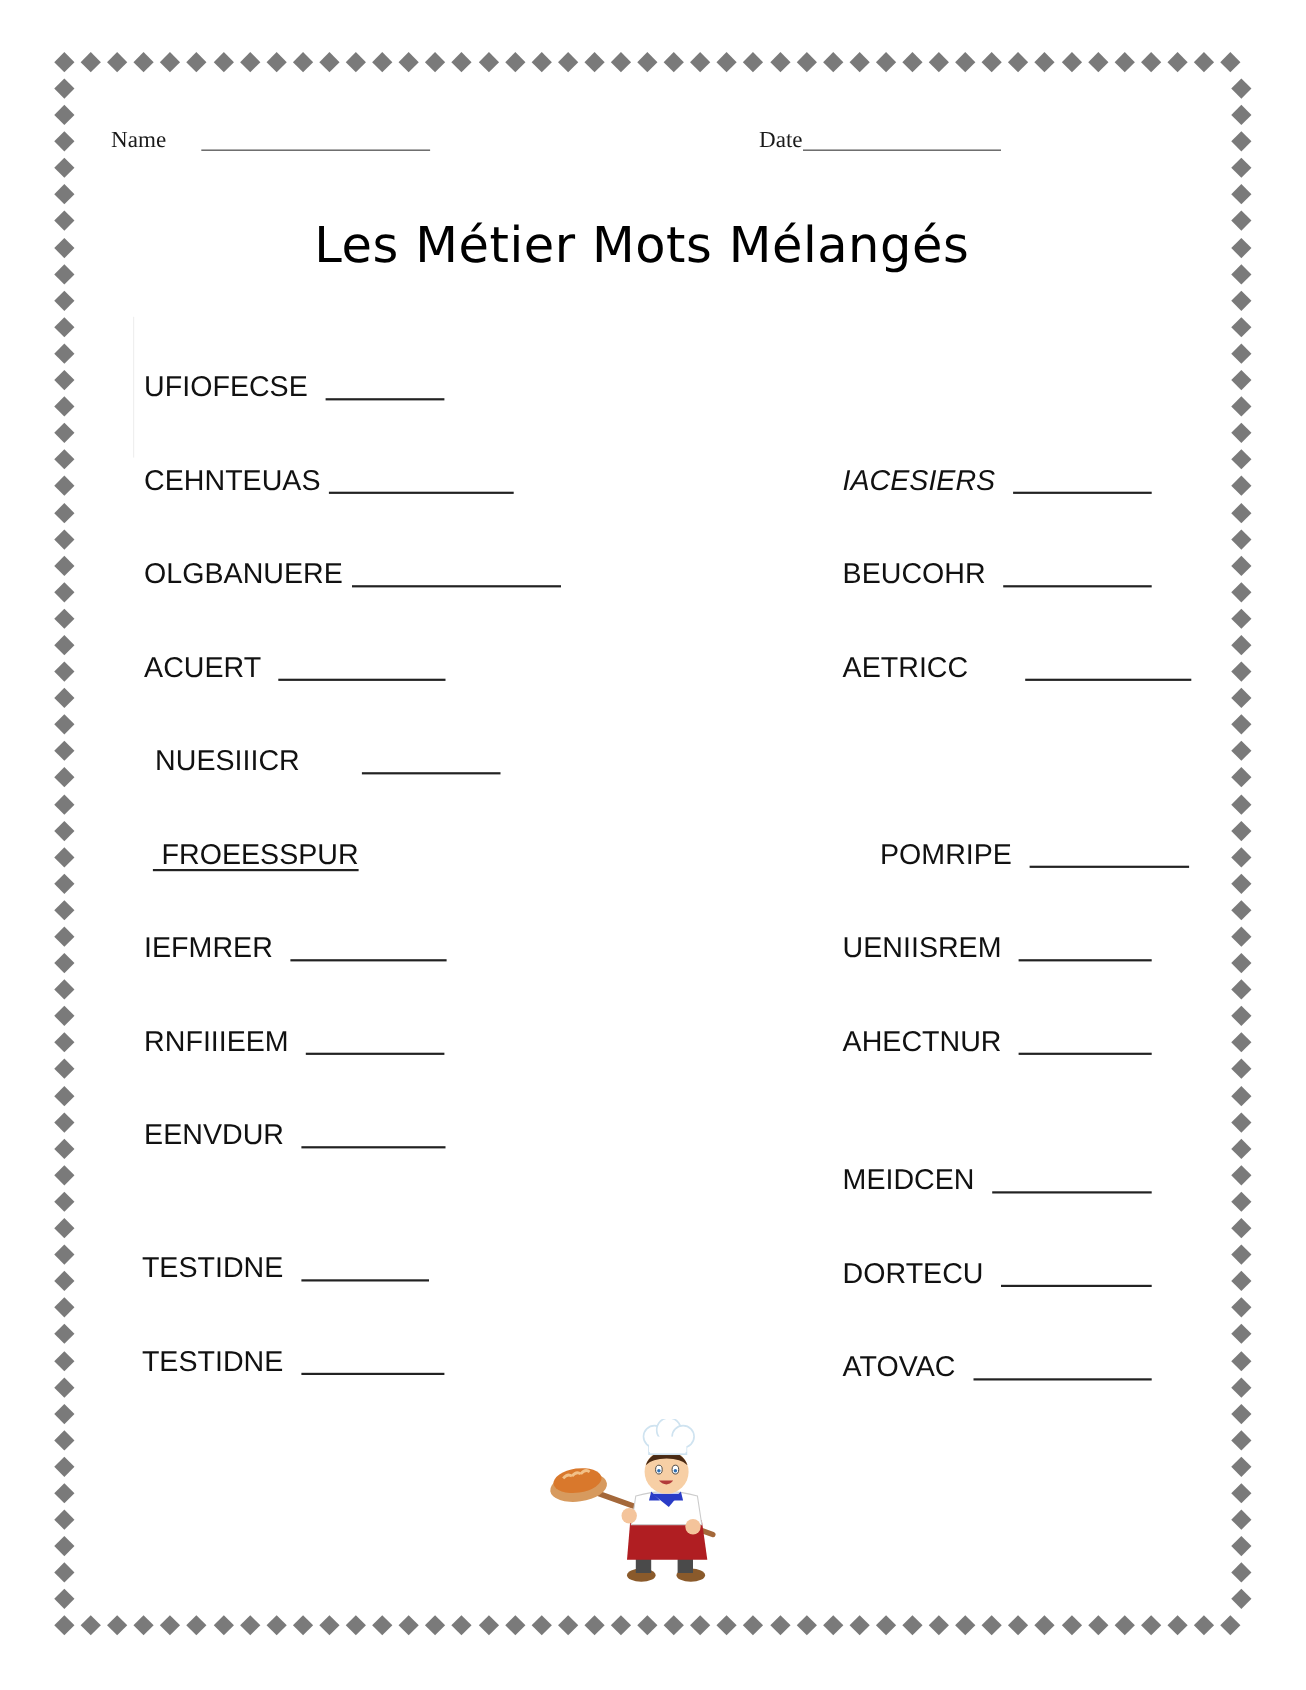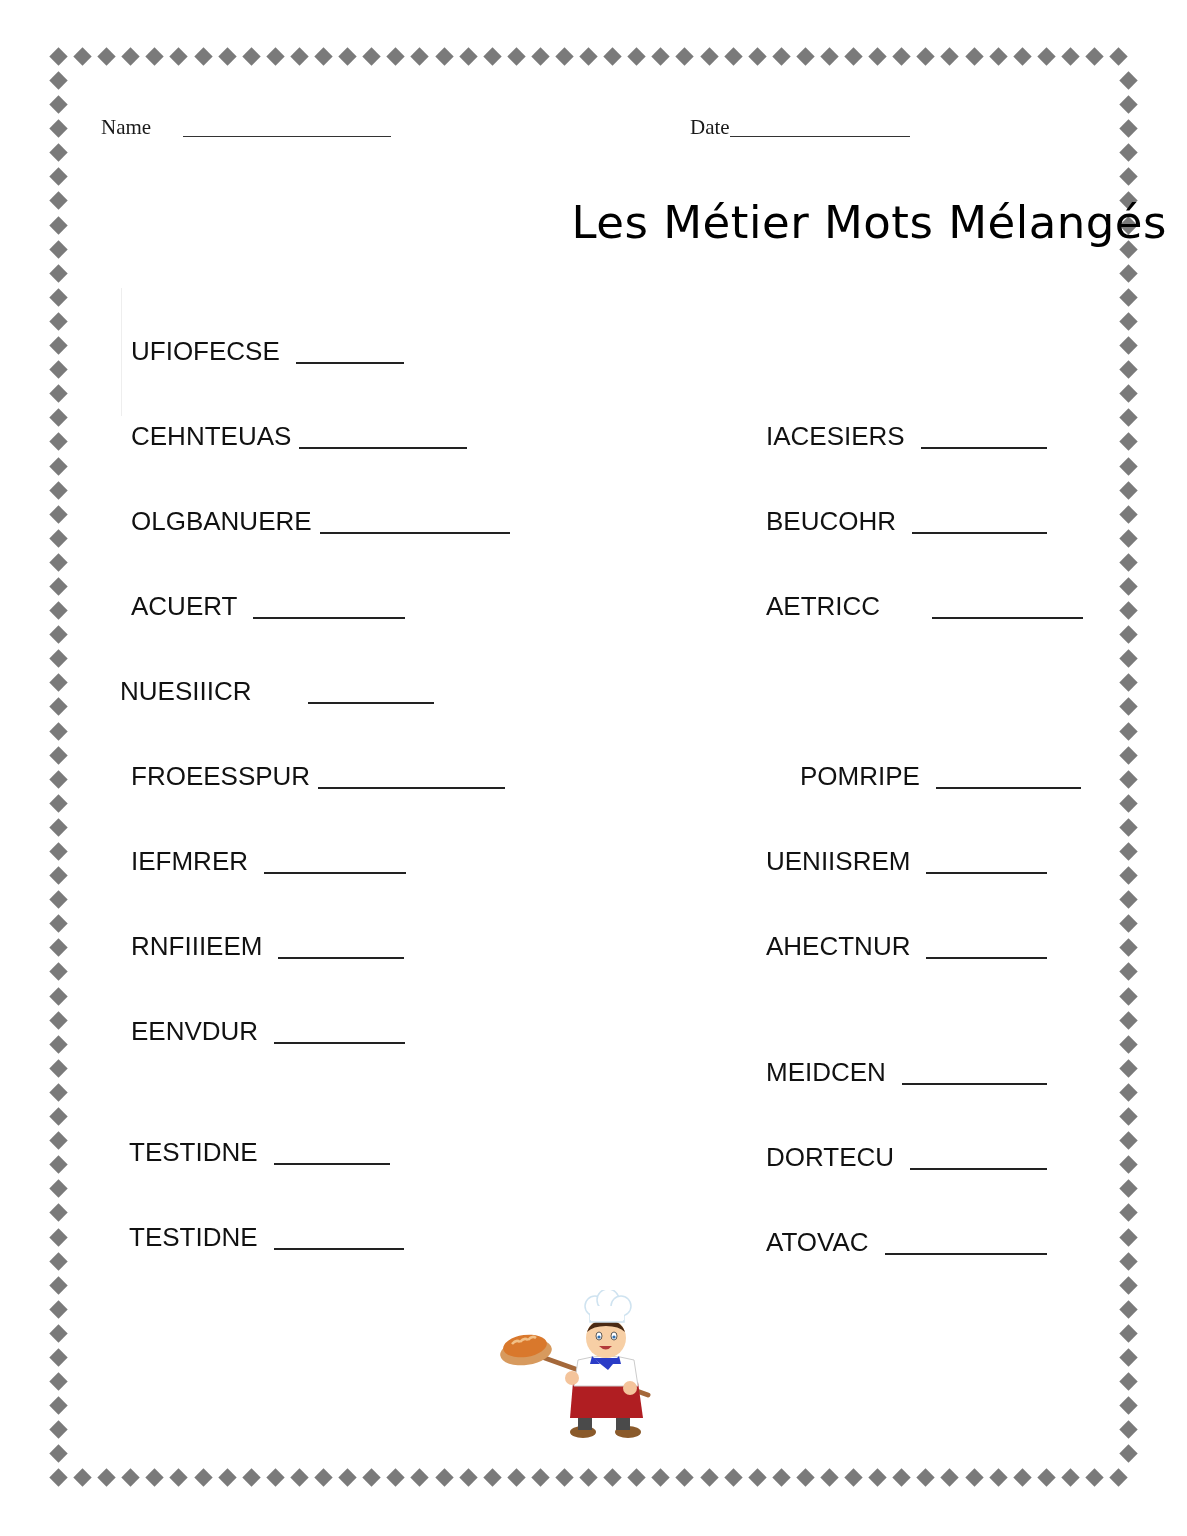--- a/index.html
+++ b/index.html
@@ -51,21 +51,21 @@
     #name-field .line { width: 208px; }
     #date-field { left: 690px; top: 115px; }
     #date-field .line { width: 180px; }
 
     
     .title {
       position: absolute;
       left: 0;
       width: 1167px;
       top: 196px;
-      text-align: right;
+      text-align: center;
       font-family: "DejaVu Sans", sans-serif;
       font-size: 45px;
       font-weight: normal;
       letter-spacing: 0.5px;
       color: #000;
       margin: 0;
     }
 
     
     .faint-rule {
@@ -345,25 +345,25 @@
       <span class="blank" style="width: 168px; margin-left: 8px;"></span>
     </div>
     <div class="item" style="left: 131px; top: 508px;">
       <span class="word">OLGBANUERE</span>
       <span class="blank" style="width: 190px; margin-left: 8px;"></span>
     </div>
     <div class="item" style="left: 131px; top: 593px;">
       <span class="word">ACUERT</span>
       <span class="blank" style="width: 152px; margin-left: 16px;"></span>
     </div>
-    <div class="item" style="left: 120px; top: 678px; gap: 41px;">
+    <div class="item" style="left: 141px; top: 678px; gap: 41px;">
       <span class="word">NUESIIICR</span>
       <span class="blank" style="width: 126px; margin-left: 16px;"></span>
     </div>
-    <div class="item" style="left: 131px; top: 763px;">
+    <div class="item" style="left: 131px; top: 763px; flex-direction: column;">
       <span class="word">FROEESSPUR</span>
       <span class="blank" style="width: 187px; margin-left: 8px;"></span>
     </div>
     <div class="item" style="left: 131px; top: 848px;">
       <span class="word">IEFMRER</span>
       <span class="blank" style="width: 142px; margin-left: 16px;"></span>
     </div>
     <div class="item" style="left: 131px; top: 933px;">
       <span class="word">RNFIIIEEM</span>
       <span class="blank" style="width: 126px; margin-left: 16px;"></span>
@@ -376,21 +376,21 @@
       <span class="word">TESTIDNE</span>
       <span class="blank" style="width: 116px; margin-left: 16px;"></span>
     </div>
     <div class="item" style="left: 129px; top: 1224px;">
       <span class="word">TESTIDNE</span>
       <span class="blank" style="width: 130px; margin-left: 16px;"></span>
     </div>
   </div>
 
 <div id="right-col">
-    <div class="item" style="left: 766px; top: 423px;">
+    <div class="item" style="left: 766px; top: 423px; font-style: italic;">
       <span class="word">IACESIERS</span>
       <span class="blank" style="width: 126px; margin-left: 16px;"></span>
     </div>
     <div class="item" style="left: 766px; top: 508px;">
       <span class="word">BEUCOHR</span>
       <span class="blank" style="width: 135px; margin-left: 16px;"></span>
     </div>
     <div class="item" style="left: 766px; top: 593px; gap: 36px;">
       <span class="word">AETRICC</span>
       <span class="blank" style="width: 151px; margin-left: 16px;"></span>

